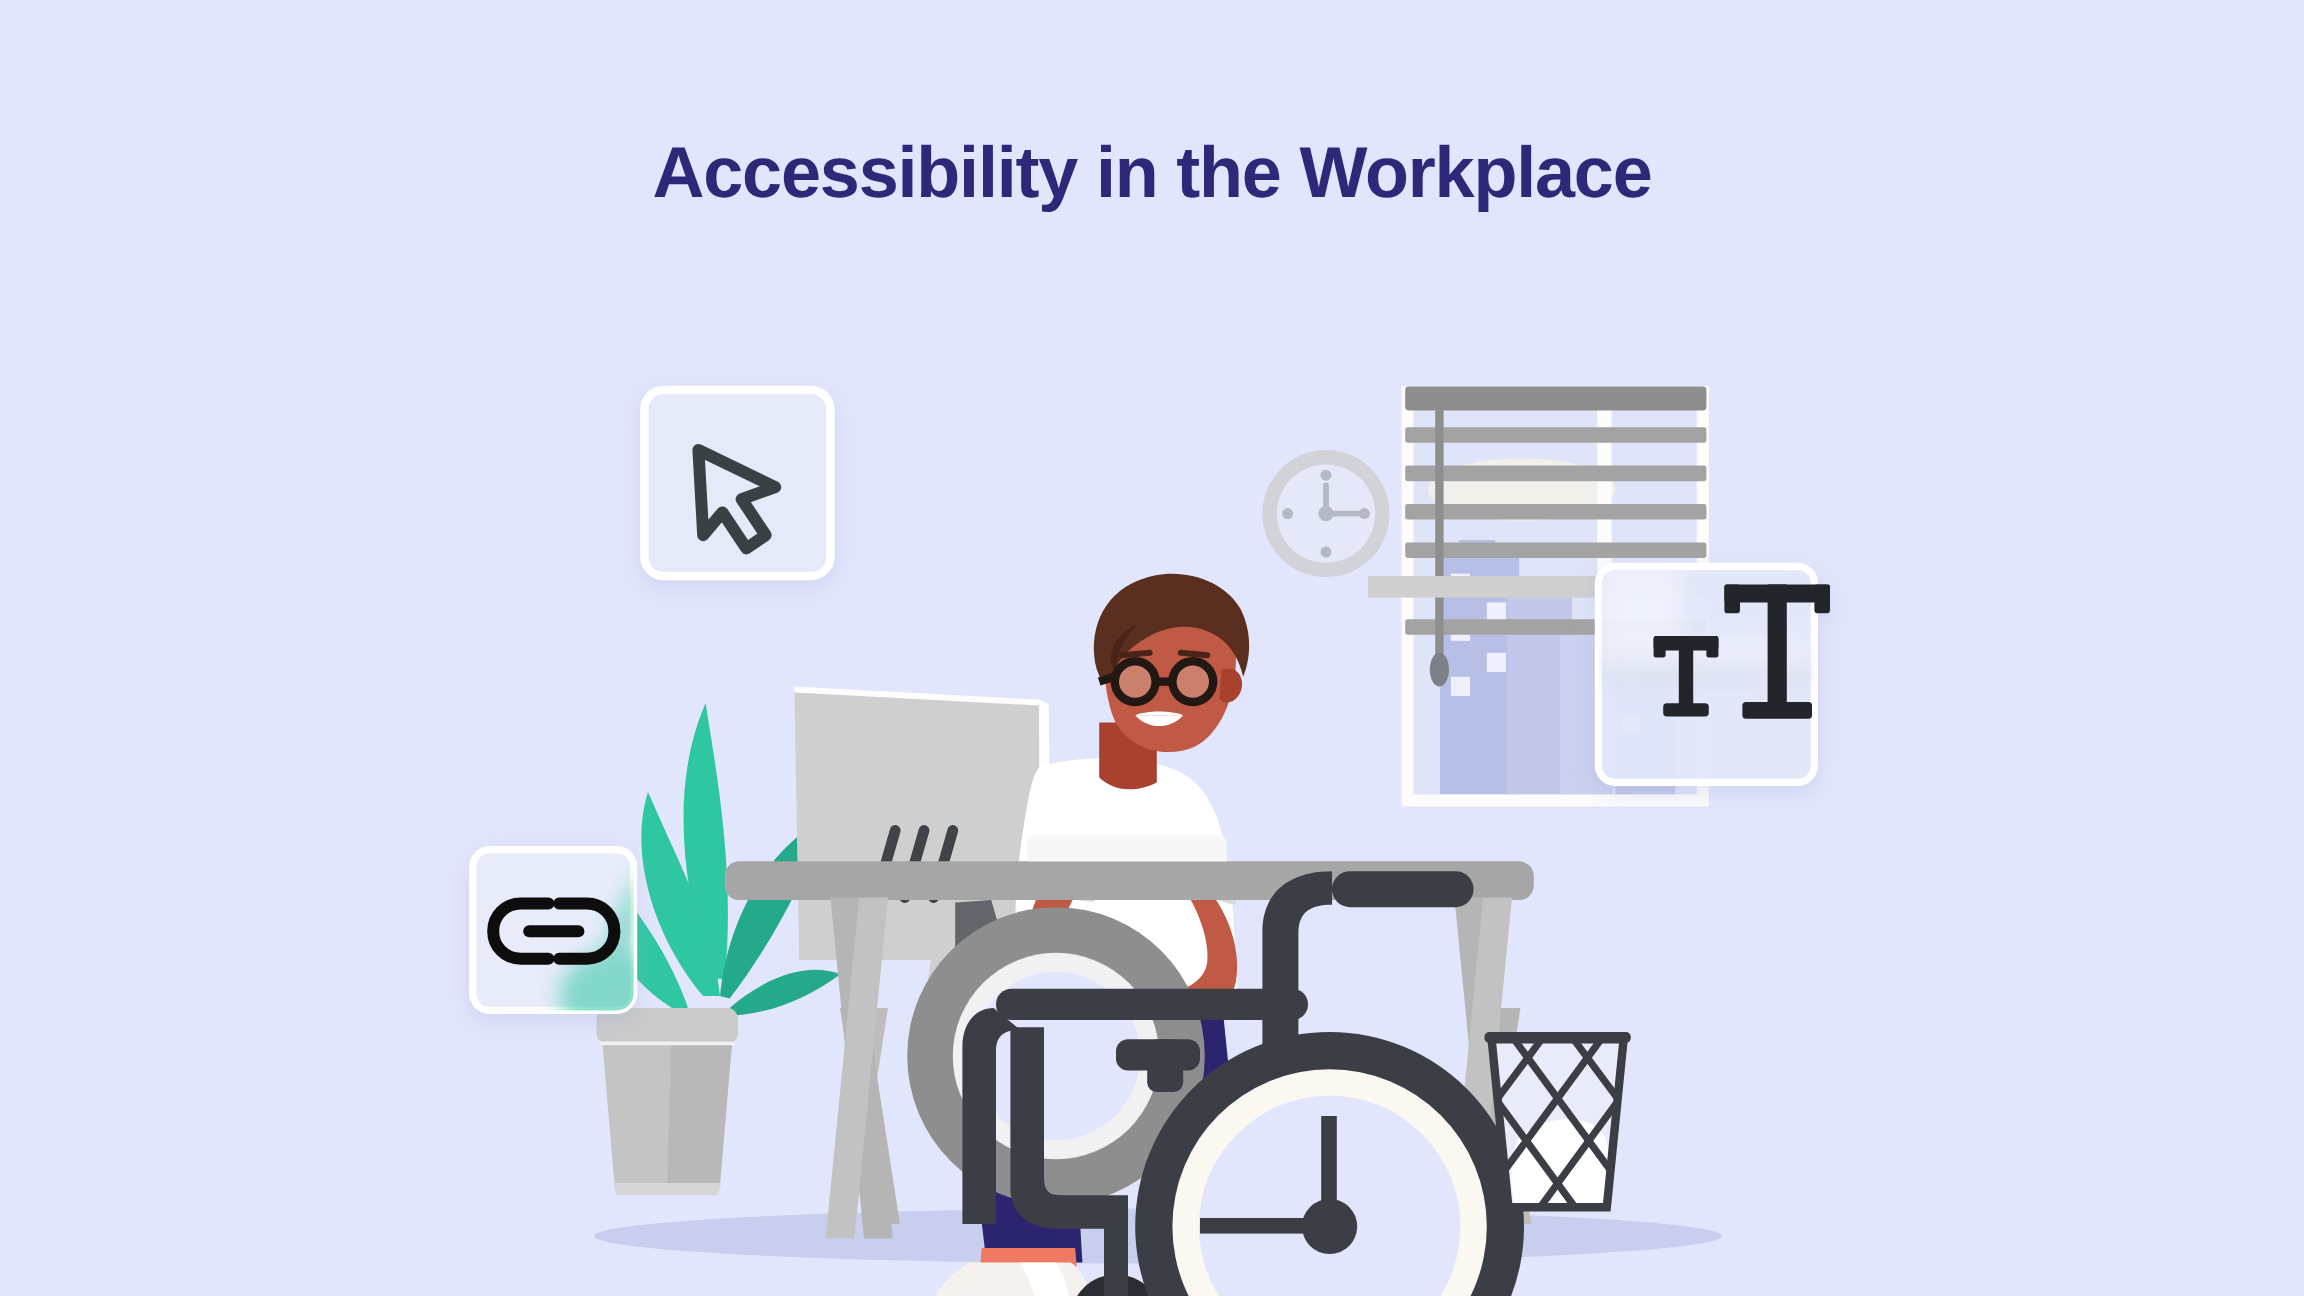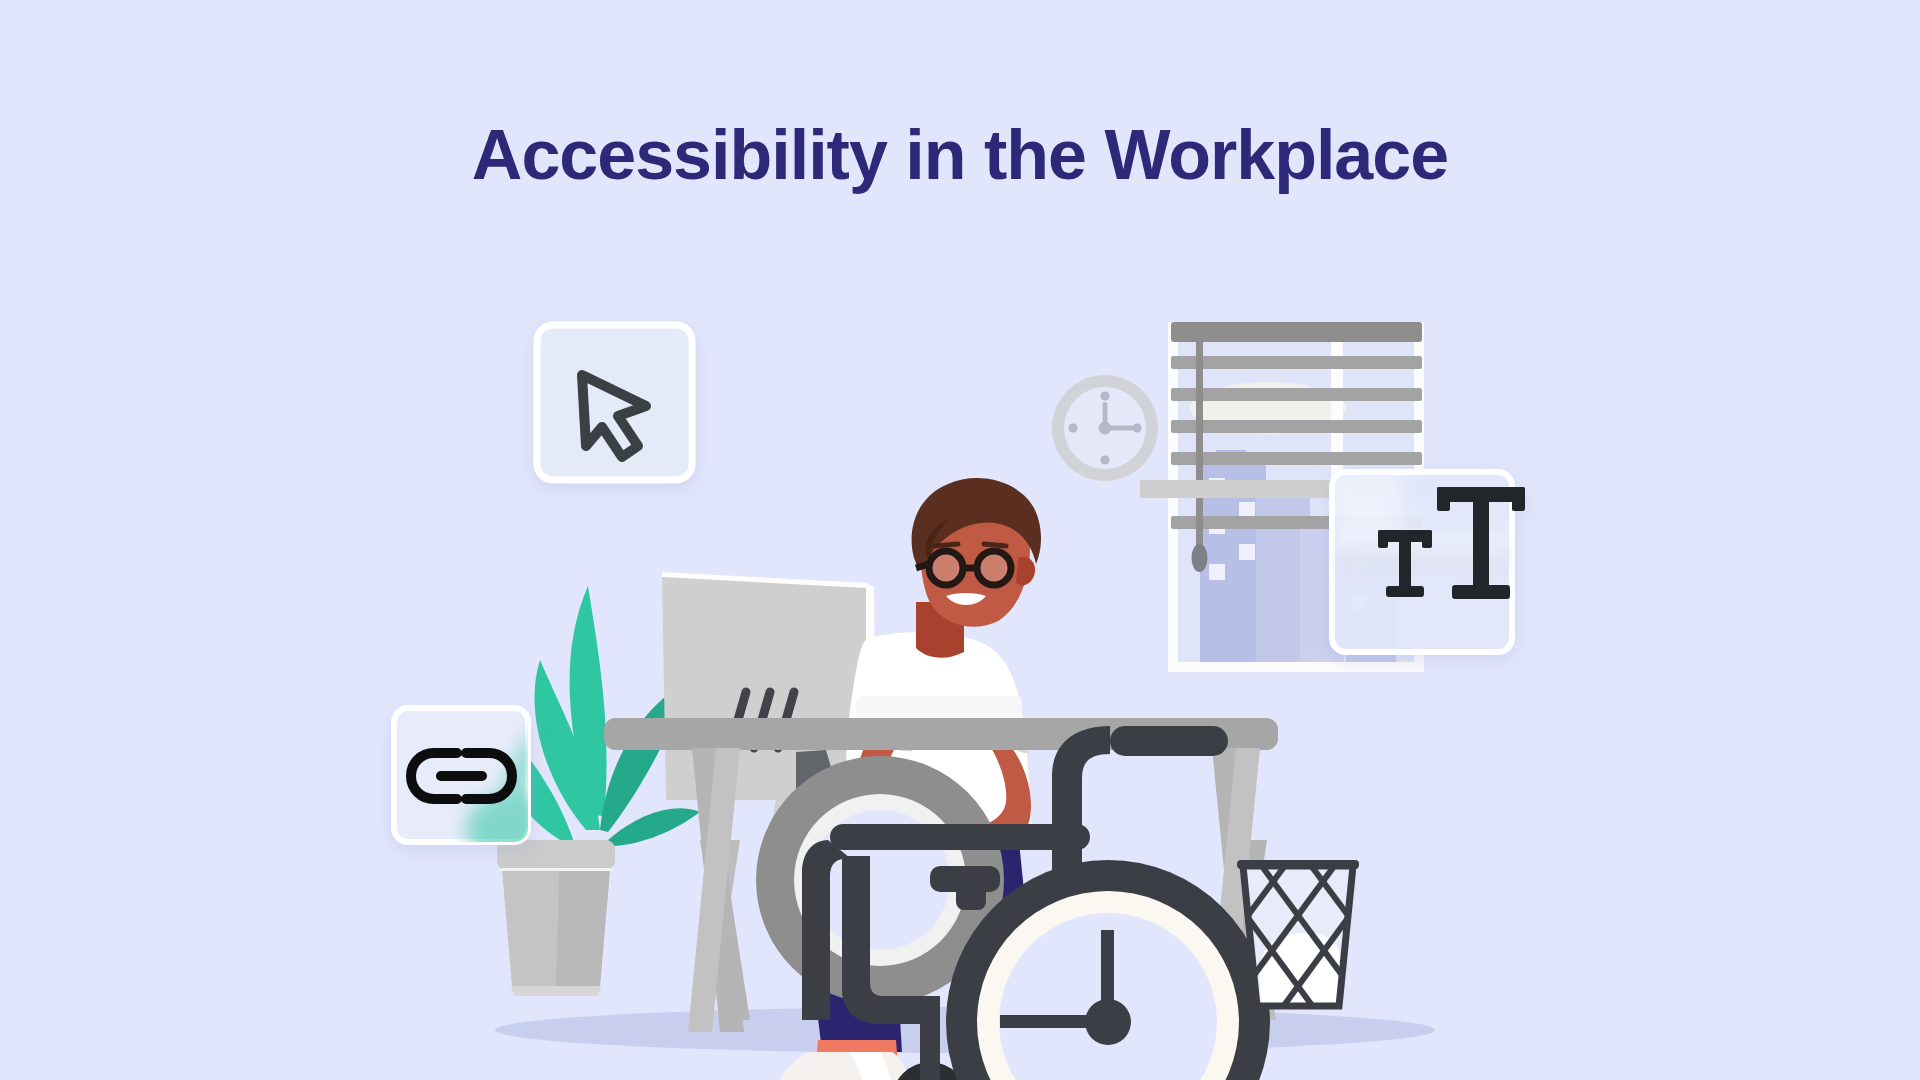--- a/index.html
+++ b/index.html
@@ -21,21 +21,21 @@
     background: #e2e6fc;
   }
   #page-title {
     position: absolute;
     top: 72px;
     left: 0;
     width: 1920px;
     text-align: center;
     font-family: "Liberation Sans", sans-serif;
     font-weight: bold;
-    font-size: 70px;
+    font-size: 60px;
     letter-spacing: -1px;
     color: #2d2878;
     line-height: 1.05;
     white-space: nowrap;
   }
   #illustration {
     position: absolute;
     left: 0;
     top: 140px;
     width: 1920px;

